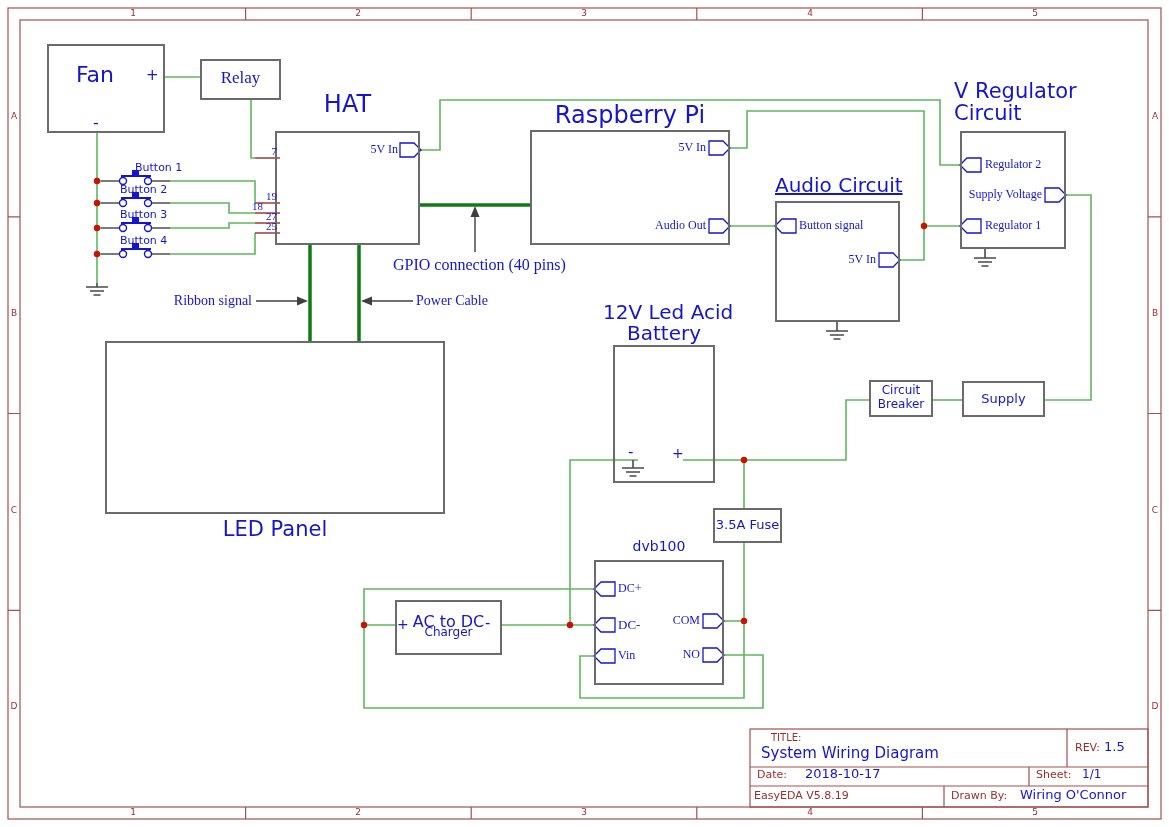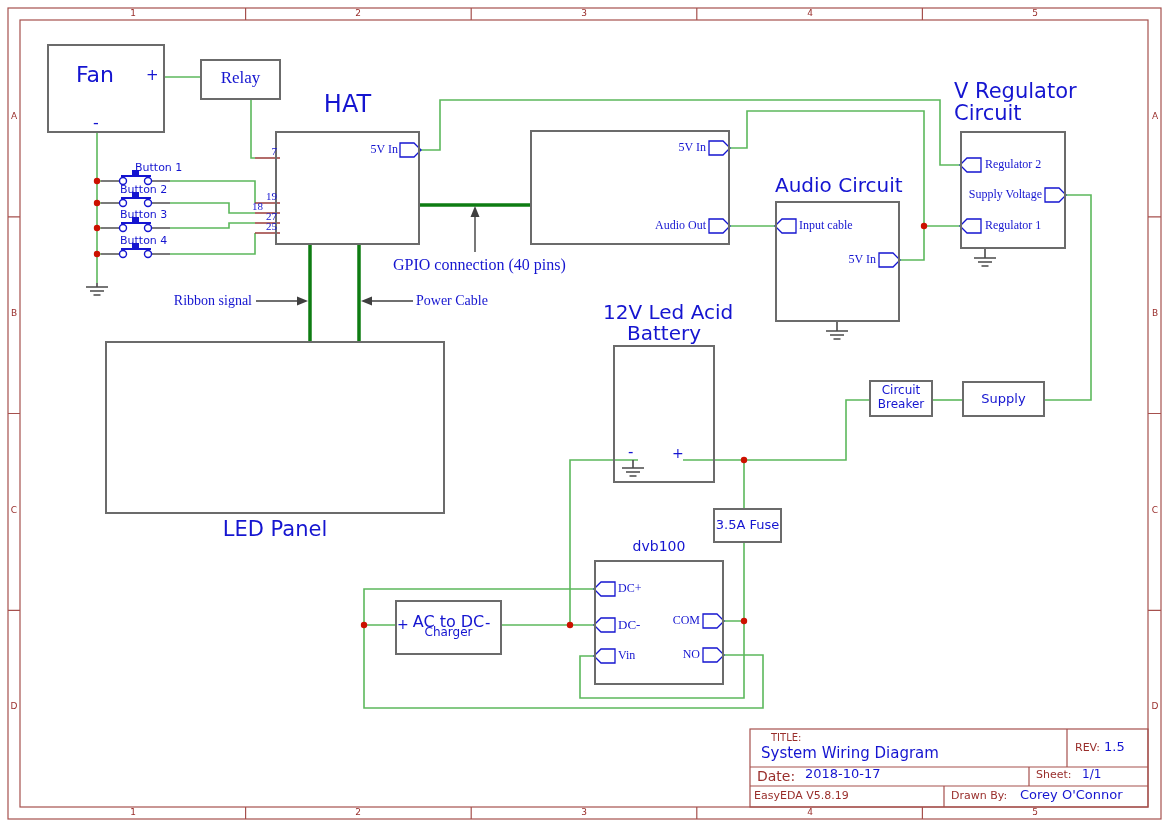--- a/index.html
+++ b/index.html
@@ -172,21 +172,22 @@
   <div class="box" style="left:713px;top:508px;width:69px;height:35px;"></div>
   <div class="box" style="left:594px;top:560px;width:130px;height:125px;"></div>
   <div class="box" style="left:395px;top:600px;width:107px;height:55px;"></div>
 
   <span class="t ctr" style="left:47px;top:63px;width:96px;font-size:22px;">Fan</span>
   <span class="t" style="left:146px;top:67px;font-size:15px;">+</span>
   <span class="t" style="left:93px;top:114px;font-size:16px;">-</span>
 
   <span class="ts ctr" style="left:200px;top:69px;width:81px;font-size:17px;">Relay</span>
   <span class="t ctr" style="left:275px;top:91px;width:145px;font-size:24px;">HAT</span>
-  <span class="t ctr" style="left:775px;top:174px;width:125px;font-size:20px;">Audio Circuit</span>
+  <span class="t ctr" style="left:530px;top:102px;width:200px;font-size:24px;">Raspberry Pi</span>
+  <span class="t ctr" style="left:775px;top:174px;width:125px;font-size:20px;text-decoration:underline;">Audio Circuit</span>
   <span class="t" style="left:954px;top:80px;font-size:21px;">V Regulator</span>
   <span class="t" style="left:954px;top:102px;font-size:21px;">Circuit</span>
   <span class="t ctr" style="left:603px;top:301px;width:122px;font-size:20px;">12V Led Acid</span>
   <span class="t ctr" style="left:603px;top:322px;width:122px;font-size:20px;">Battery</span>
   <span class="t ctr" style="left:105px;top:518px;width:340px;font-size:21px;">LED Panel</span>
   <span class="t ctr" style="left:594px;top:539px;width:130px;font-size:14px;">dvb100</span>
 
   <span class="t ctr" style="left:869px;top:384px;width:64px;font-size:12px;">Circuit</span>
   <span class="t ctr" style="left:869px;top:398px;width:64px;font-size:12px;">Breaker</span>
   <span class="t ctr" style="left:962px;top:392px;width:83px;font-size:13px;">Supply</span>
@@ -205,21 +206,21 @@
 
   <span class="ts rgt" style="left:253px;top:145px;width:24px;font-size:11px;">7</span>
   <span class="ts rgt" style="left:253px;top:190px;width:24px;font-size:11px;">19</span>
   <span class="ts rgt" style="left:239px;top:200px;width:24px;font-size:11px;">18</span>
   <span class="ts rgt" style="left:253px;top:210px;width:24px;font-size:11px;">27</span>
   <span class="ts rgt" style="left:253px;top:220px;width:24px;font-size:11px;">25</span>
 
   <span class="ts rgt" style="left:348px;top:143px;width:50px;font-size:12px;">5V In</span>
   <span class="ts rgt" style="left:656px;top:141px;width:50px;font-size:12px;">5V In</span>
   <span class="ts rgt" style="left:630px;top:219px;width:76px;font-size:12px;">Audio Out</span>
-  <span class="ts" style="left:799px;top:219px;font-size:12px;">Input cable</span>
+  <span class="ts" style="left:799px;top:219px;font-size:12px;">Button signal</span>
   <span class="ts rgt" style="left:826px;top:253px;width:50px;font-size:12px;">5V In</span>
   <span class="ts" style="left:985px;top:158px;font-size:12px;">Regulator 2</span>
   <span class="ts rgt" style="left:955px;top:188px;width:87px;font-size:12px;">Supply Voltage</span>
   <span class="ts" style="left:985px;top:219px;font-size:12px;">Regulator 1</span>
   <span class="ts" style="left:618px;top:582px;font-size:12px;">DC+</span>
   <span class="ts" style="left:618px;top:618px;font-size:13px;">DC-</span>
   <span class="ts" style="left:618px;top:649px;font-size:12px;">Vin</span>
   <span class="ts rgt" style="left:652px;top:614px;width:48px;font-size:12px;">COM</span>
   <span class="ts rgt" style="left:652px;top:648px;width:48px;font-size:12px;">NO</span>
 
@@ -243,21 +244,21 @@
   <span class="tm ctr" style="left:8px;top:702px;width:12px;font-size:9px;">D</span>
   <span class="tm ctr" style="left:1149px;top:112px;width:12px;font-size:9px;">A</span>
   <span class="tm ctr" style="left:1149px;top:309px;width:12px;font-size:9px;">B</span>
   <span class="tm ctr" style="left:1149px;top:506px;width:12px;font-size:9px;">C</span>
   <span class="tm ctr" style="left:1149px;top:702px;width:12px;font-size:9px;">D</span>
 
   <span class="tm" style="left:755px;top:732px;font-size:10px;margin-left:16px;">TITLE:</span>
   <span class="t" style="left:761px;top:745px;font-size:15px;">System Wiring Diagram</span>
   <span class="tm" style="left:1075px;top:742px;font-size:11px;">REV:</span>
   <span class="t" style="left:1104px;top:740px;font-size:13px;">1.5</span>
-  <span class="tm" style="left:757px;top:769px;font-size:14px;">Date:</span>
+  <span class="tm" style="left:757px;top:769px;font-size:11px;">Date:</span>
   <span class="t" style="left:805px;top:767px;font-size:13px;">2018-10-17</span>
   <span class="tm" style="left:1036px;top:769px;font-size:11px;">Sheet:</span>
   <span class="t" style="left:1082px;top:768px;font-size:12px;">1/1</span>
   <span class="tm" style="left:754px;top:790px;font-size:11px;">EasyEDA V5.8.19</span>
   <span class="tm" style="left:951px;top:790px;font-size:11px;">Drawn By:</span>
-  <span class="t" style="left:1020px;top:788px;font-size:13px;">Corey O'Connor</span>
+  <span class="t" style="left:1020px;top:788px;font-size:13px;">Wiring O'Connor</span>
 
 </div>
 
 </body></html>

